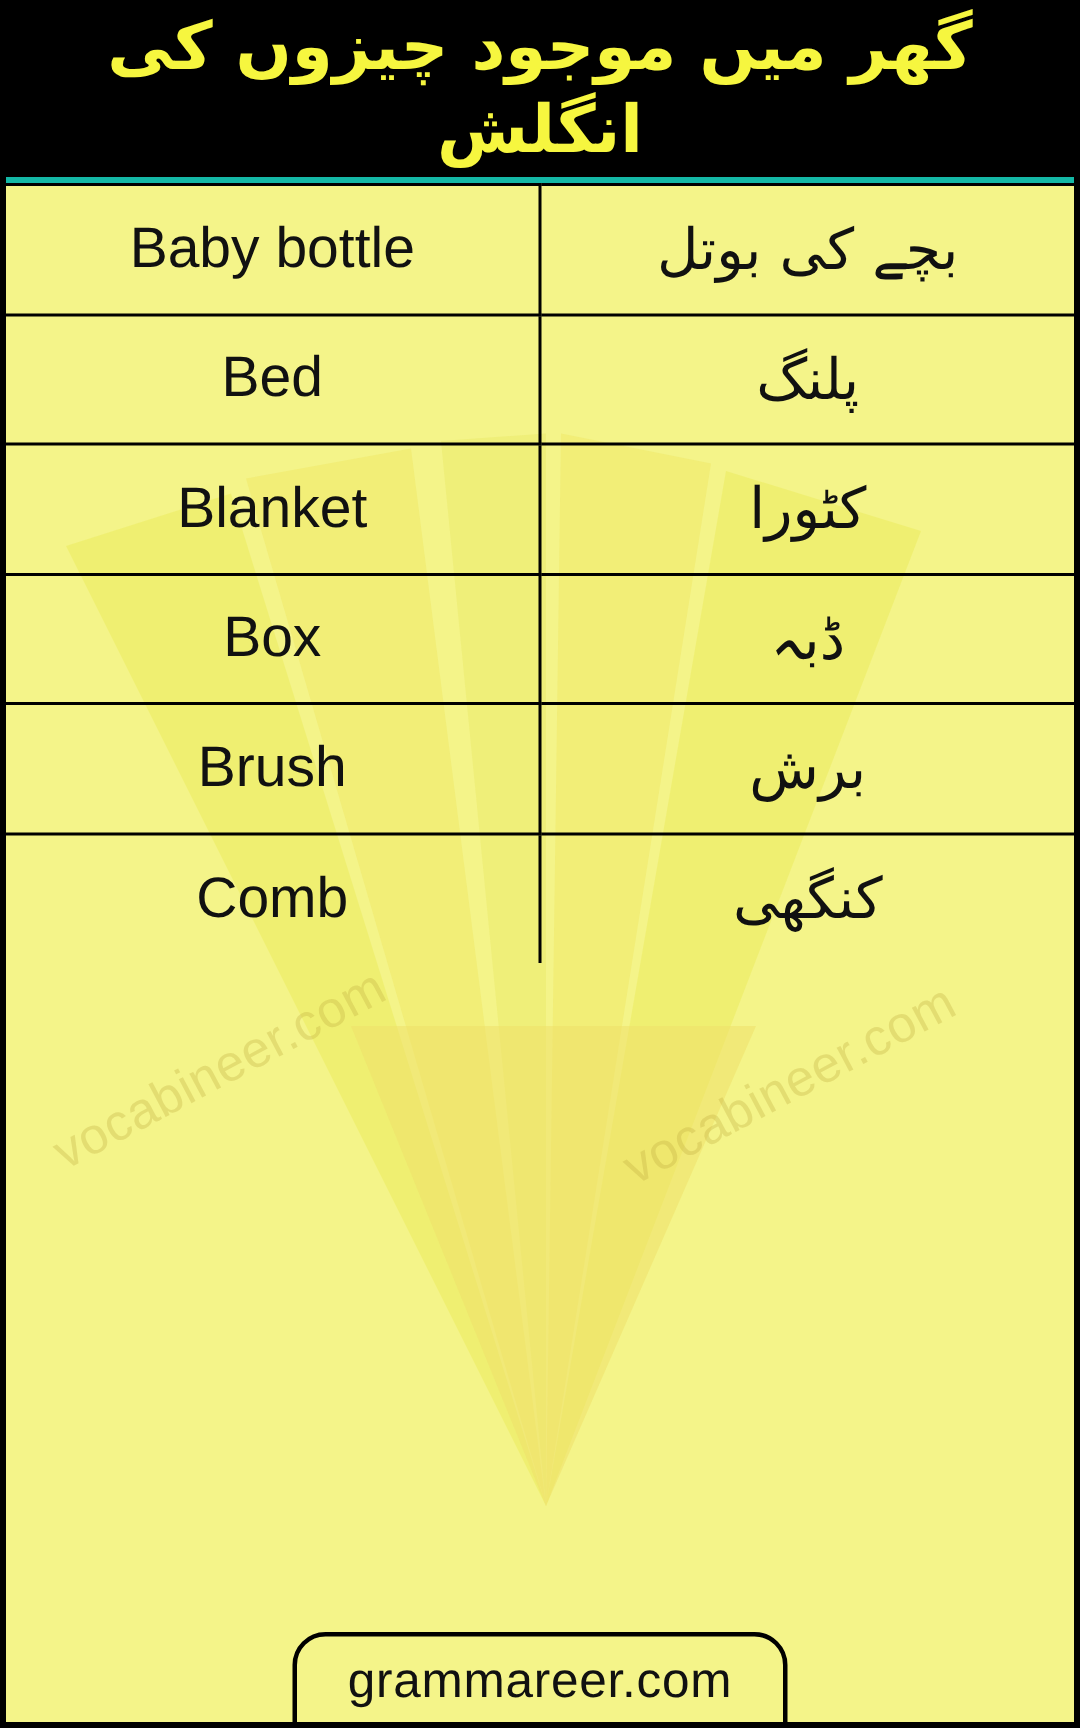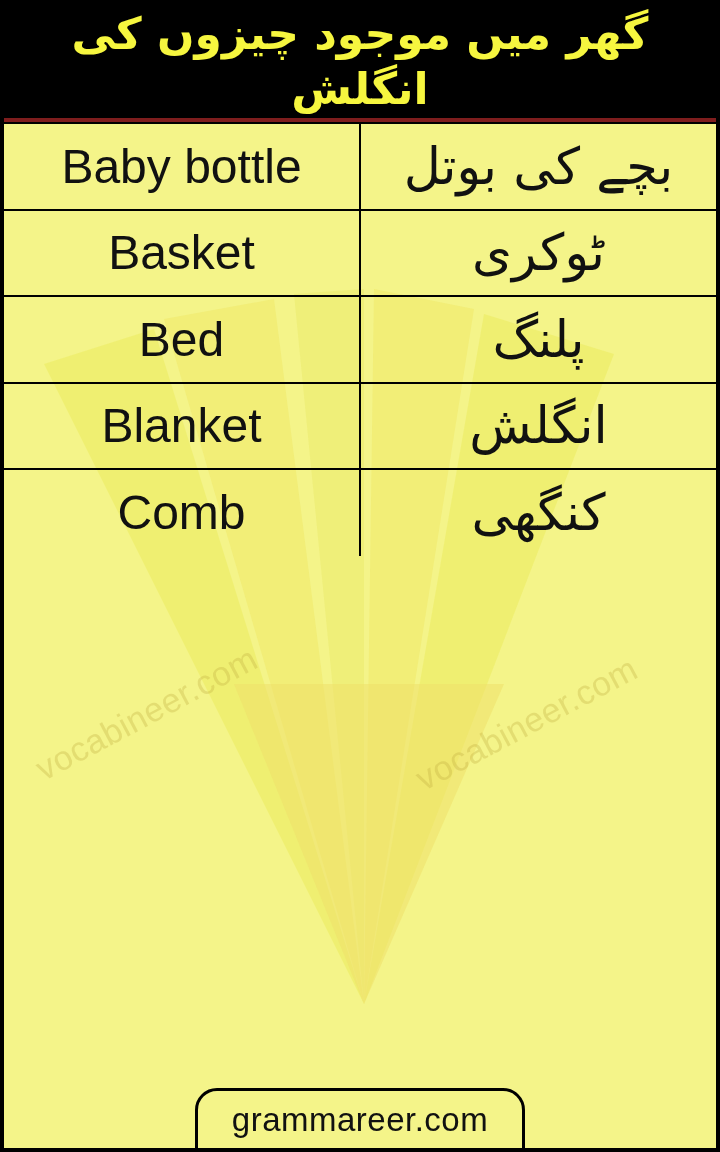--- a/index.html
+++ b/index.html
@@ -47,23 +47,23 @@
   }
   .wm1 { left: 20px;  top: 690px; }
   .wm2 { left: 400px; top: 700px; }
 
   
   .header {
     position: relative;
     z-index: 3;
     height: 118px;
     background: #000000;
-    border-bottom: 4px solid #7f1d1d;
+    border-bottom: 4px solid #14b8a6;
     display: flex;
-    align-items: center;
+    align-items: flex-start;
     justify-content: center;
     padding: 0 14px;
     box-sizing: border-box;
   }
   .header-title {
     color: #f6f63f;
     font-size: 44px;
     line-height: 1.25;
     font-weight: bold;
     direction: rtl;
@@ -84,27 +84,27 @@
   }
   .table td {
     border: 2px solid #000;
     text-align: center;
     vertical-align: middle;
     padding: 0 6px;
     background: transparent;
   }
   .table td.en {
     width: 50%;
-    font-size: 48px;
+    font-size: 38px;
     color: #111;
     font-family: "Liberation Sans", sans-serif;
   }
   .table td.ur {
     width: 50%;
-    font-size: 51px;
+    font-size: 38px;
     color: #111;
     direction: rtl;
     font-family: "DejaVu Sans", "Liberation Sans", sans-serif;
   }
   .table tr td:first-child { border-left: none; }
   .table tr td:last-child  { border-right: none; }
   .table tr:last-child td  { border-bottom: none; }
 
   
   .footer {
@@ -153,30 +153,34 @@
     <div class="header-title">گھر میں موجود چیزوں کی انگلش</div>
   </div>
 
   <table class="table">
     <tbody>
       <tr>
         <td class="en">Baby bottle</td>
         <td class="ur">بچے کی بوتل</td>
       </tr>
       <tr>
-        <td class="en">Basket</td>
-        <td class="ur">ٹوکری</td>
-      </tr>
-      <tr>
         <td class="en">Bed</td>
         <td class="ur">پلنگ</td>
       </tr>
       <tr>
         <td class="en">Blanket</td>
-        <td class="ur">انگلش</td>
+        <td class="ur">کٹورا</td>
+      </tr>
+      <tr>
+        <td class="en">Box</td>
+        <td class="ur">ڈبہ</td>
+      </tr>
+      <tr>
+        <td class="en">Brush</td>
+        <td class="ur">برش</td>
       </tr>
       <tr>
         <td class="en">Comb</td>
         <td class="ur">کنگھی</td>
       </tr>
     </tbody>
   </table>
 
   <div class="footer">
     <div class="brand-pill">grammareer.com</div>

